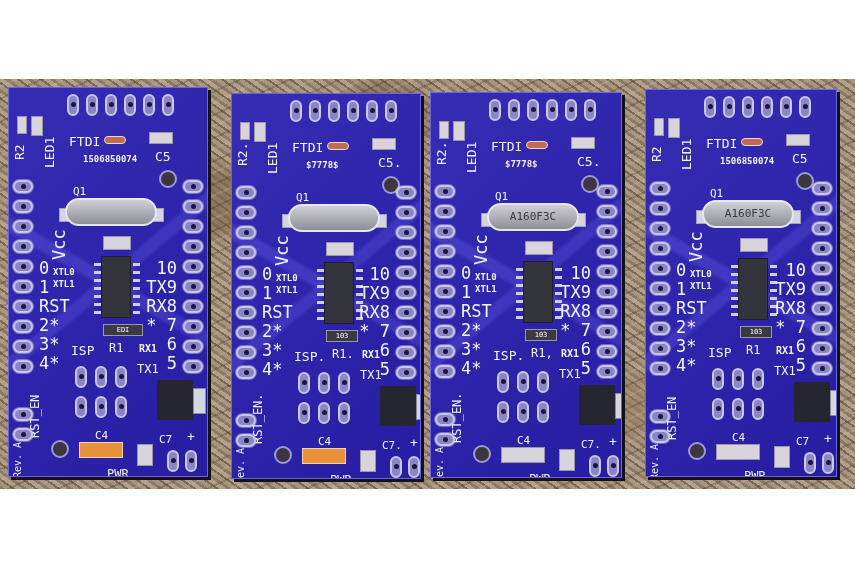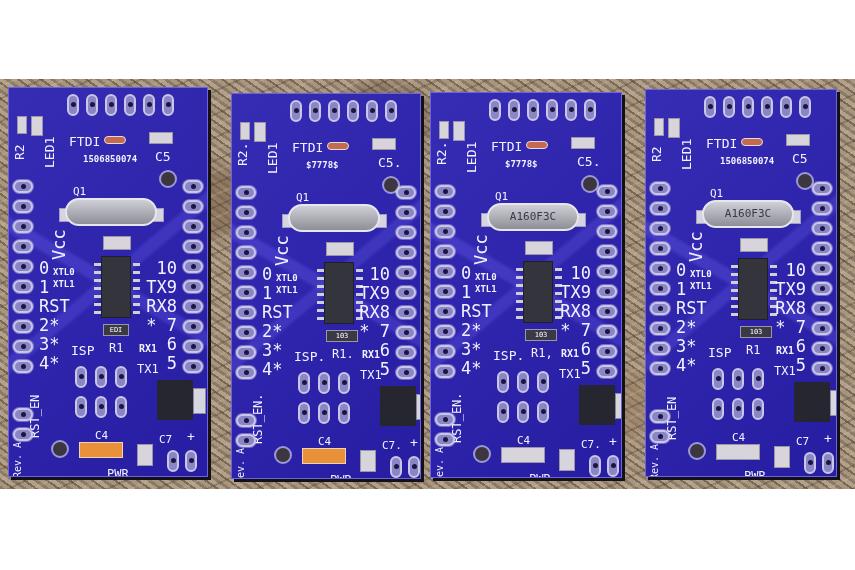--- a/index.html
+++ b/index.html
@@ -129,21 +129,21 @@
       </div>
     <div class="right-labels">
         <div class="silk" style="right: 30px; top: 172px; font-size: 17px;">10</div>
         <div class="silk" style="right: 30px; top: 191px; font-size: 17px;">TX9</div>
         <div class="silk" style="right: 30px; top: 210px; font-size: 17px;">RX8</div>
         <div class="silk" style="right: 30px; top: 229px; font-size: 17px;">* 7</div>
         <div class="silk" style="right: 30px; top: 248px; font-size: 17px;">6</div>
         <div class="silk" style="right: 30px; top: 267px; font-size: 17px;">5</div>
       </div>
 
-    <div class="smd dark" style="left:94px;top:236px;width:26px;height:12px;font-size:7px;color:#fff;text-align:center;line-height:11px;">EDI</div>
+    <div class="smd dark" style="left:94px;top:236px;width:40px;height:12px;font-size:7px;color:#fff;text-align:center;line-height:11px;">EDI</div>
     <div class="silk" style="left:100px;top:254px;font-size:12px;">R1</div>
     <div class="silk" style="left:130px;top:256px;font-size:10px;font-weight:bold;">RX1</div>
     <div class="silk" style="left:128px;top:275px;font-size:12px;">TX1</div>
     <div class="silk" style="left:62px;top:256px;font-size:13px;">ISP</div>
 
     <div class="isp">
         <div class="pad-v" style="left: 66px; top: 278px;"></div>
         <div class="pad-v" style="left: 86px; top: 278px;"></div>
         <div class="pad-v" style="left: 106px; top: 278px;"></div>
         <div class="pad-v" style="left: 66px; top: 308px;"></div>

